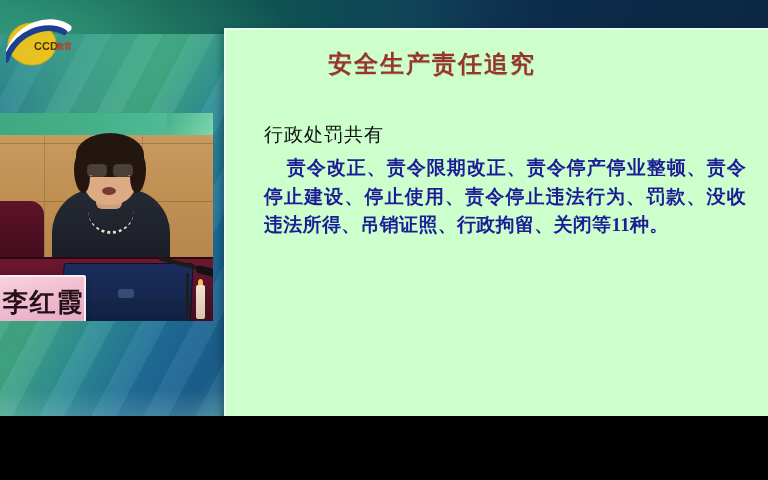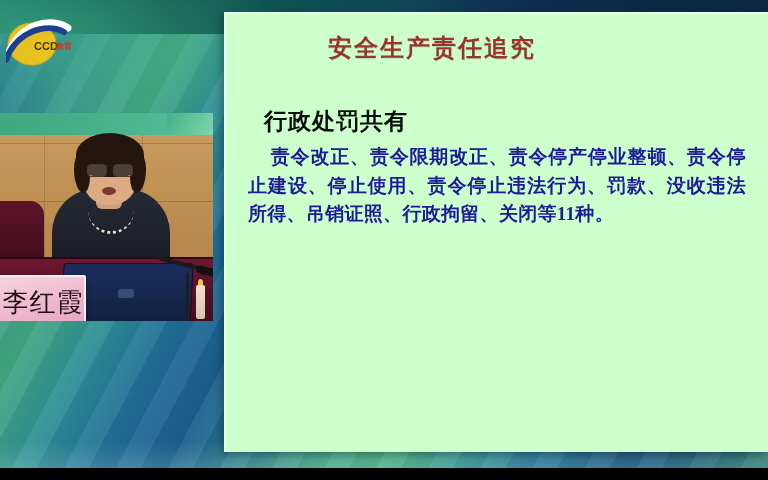--- a/index.html
+++ b/index.html
@@ -5,21 +5,21 @@
   html, body {
     margin: 0; padding: 0;
     width: 768px; height: 480px;
     overflow: hidden;
     background: #000;
     font-family: "Liberation Serif", "DejaVu Serif", serif;
   }
 
   #stage {
     position: relative;
-    width: 768px; height: 468px;
+    width: 768px; height: 416px;
     overflow: hidden;
   }
 
   
   .bg-base {
     position: absolute; inset: 0;
     background:
       linear-gradient(118deg,
         #1e6f8e 0%,
         #2a7f92 6%,
@@ -192,33 +192,33 @@
     position: absolute; left: -4px; top: 162px; width: 86px; height: 50px;
     background: linear-gradient(165deg, #f7d3e0 0%, #f0bcd0 45%, #e3a6c0 100%);
     border: 2px solid #f6eef2;
     border-radius: 2px;
     box-shadow: 0 2px 4px rgba(0,0,0,0.35);
     display: flex; align-items: center; justify-content: center;
     overflow: hidden;
   }
   .vp-nameplate .np-text {
     font-family: "Liberation Serif", "DejaVu Serif", serif;
-    font-size: 26px; font-weight: 400; color: #241016;
+    font-size: 26px; font-weight: 700; color: #241016;
     letter-spacing: 1px; white-space: nowrap;
     transform: translateX(2px);
   }
   .vp-plant {
     position: absolute; left: 150px; top: 150px; width: 34px; height: 38px;
     background: radial-gradient(ellipse at 50% 60%, rgba(150,120,70,0.55) 0%, rgba(120,95,55,0.0) 70%);
   }
 
   
   #slide {
     position: absolute;
-    left: 224px; top: 12px;
+    left: 224px; top: 28px;
     width: 544px; height: 440px;
     background: #ccffcc;
     border-left: 2px solid #e9ffe9;
     border-top: 2px solid #e9ffe9;
     box-shadow: -3px 3px 7px rgba(0,0,0,0.28);
     box-sizing: border-box;
     overflow: hidden;
   }
 
   .slide-title {
@@ -252,33 +252,33 @@
     font-weight: 700;
     line-height: 1.52;
     letter-spacing: 0.5px;
     margin: 0 0 14px 10px;
     text-indent: 2em;
     font-family: "Liberation Serif", "DejaVu Serif", serif;
     text-align: justify;
   }
 
   .lead2 {
-    font-size: 23px;
-    font-weight: 700;
+    font-size: 19px;
+    font-weight: 400;
     letter-spacing: 1px;
     margin: 16px 0 6px 16px;
     font-family: "Liberation Serif", "DejaVu Serif", serif;
   }
 
   .para-blue {
     font-size: 19px;
     font-weight: 700;
     line-height: 1.5;
     letter-spacing: 0.3px;
-    margin: 0 0 0 0;
+    margin: 0 0 0 16px;
     text-indent: 1.2em;
     color: #1c1c96;
     font-family: "Liberation Serif", "DejaVu Serif", serif;
     text-align: justify;
   }
 
   
   #channel-logo {
     position: absolute;
     left: 6px; top: 14px;

